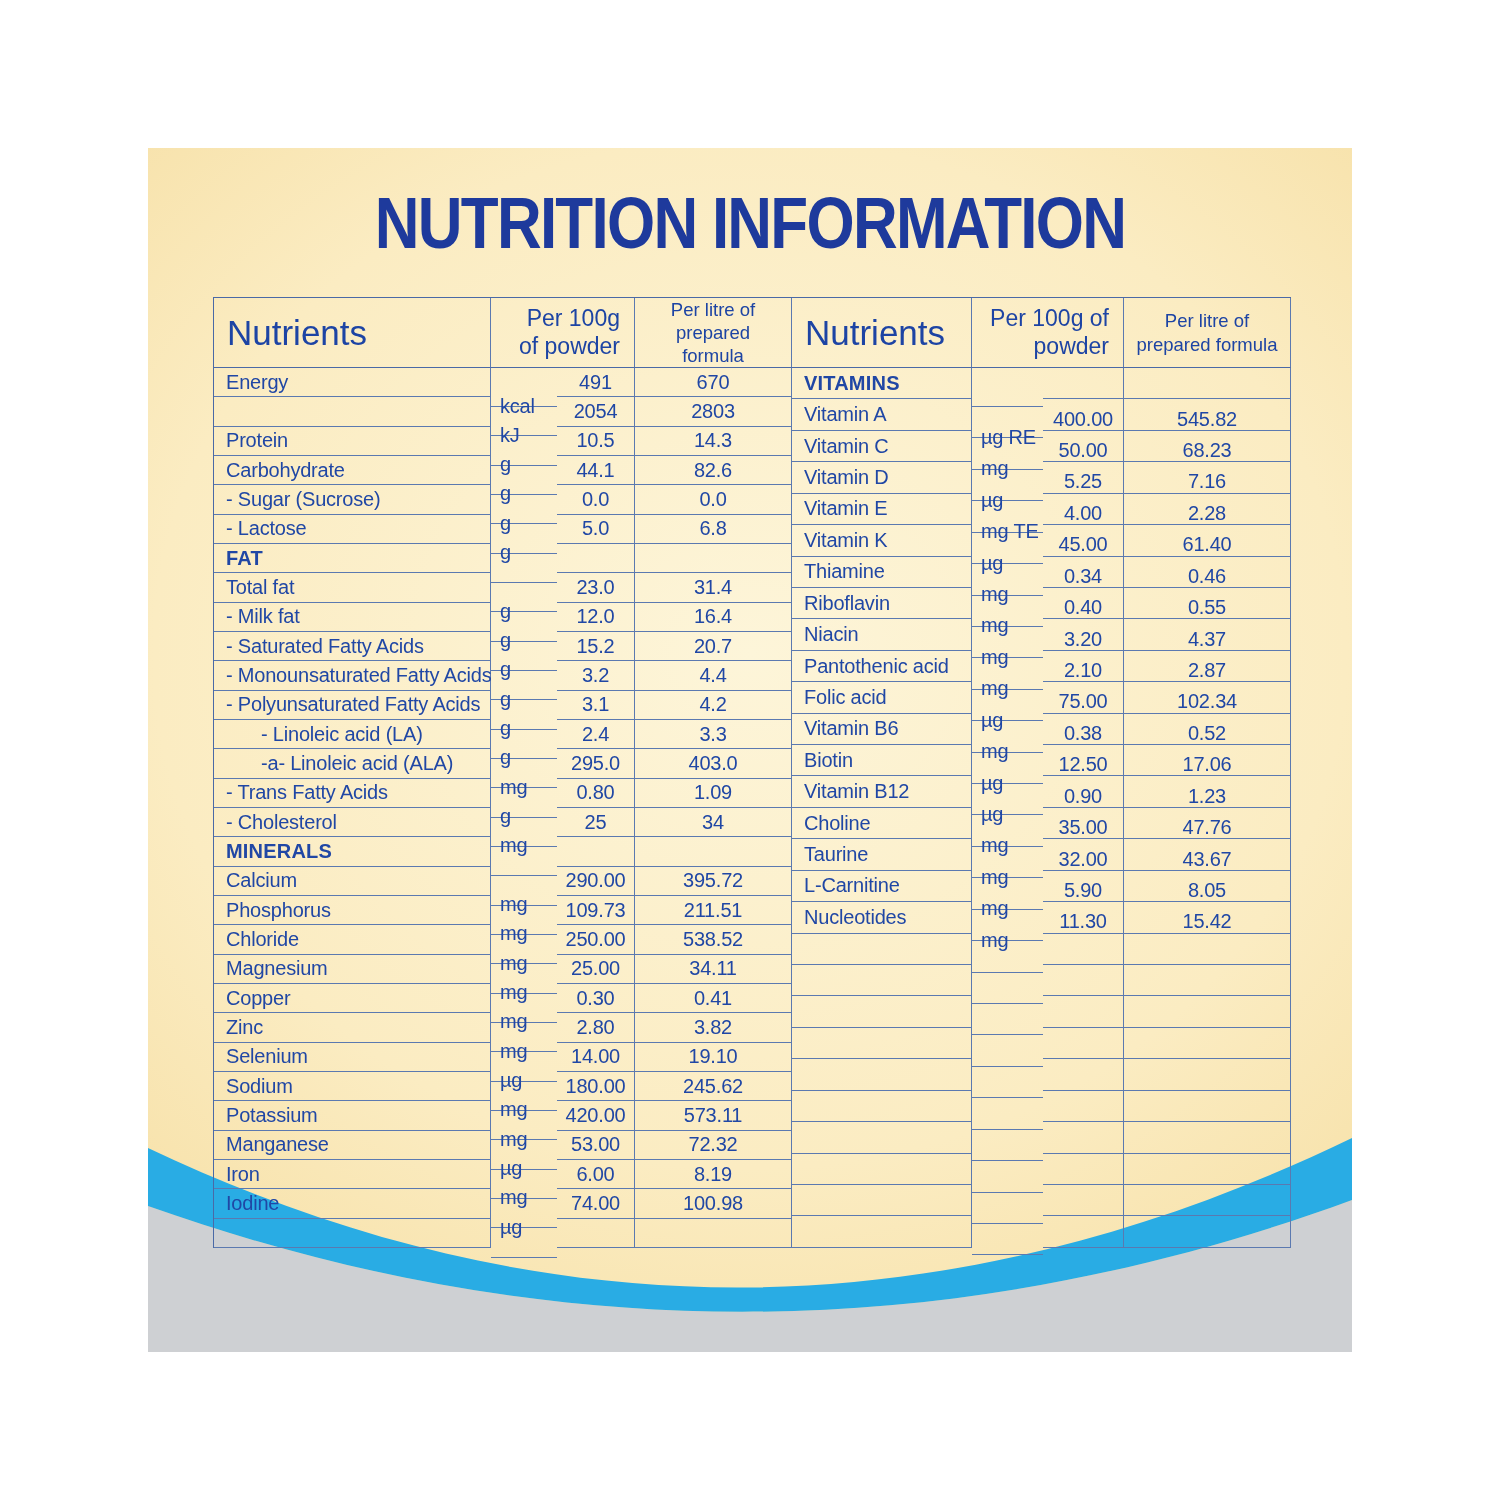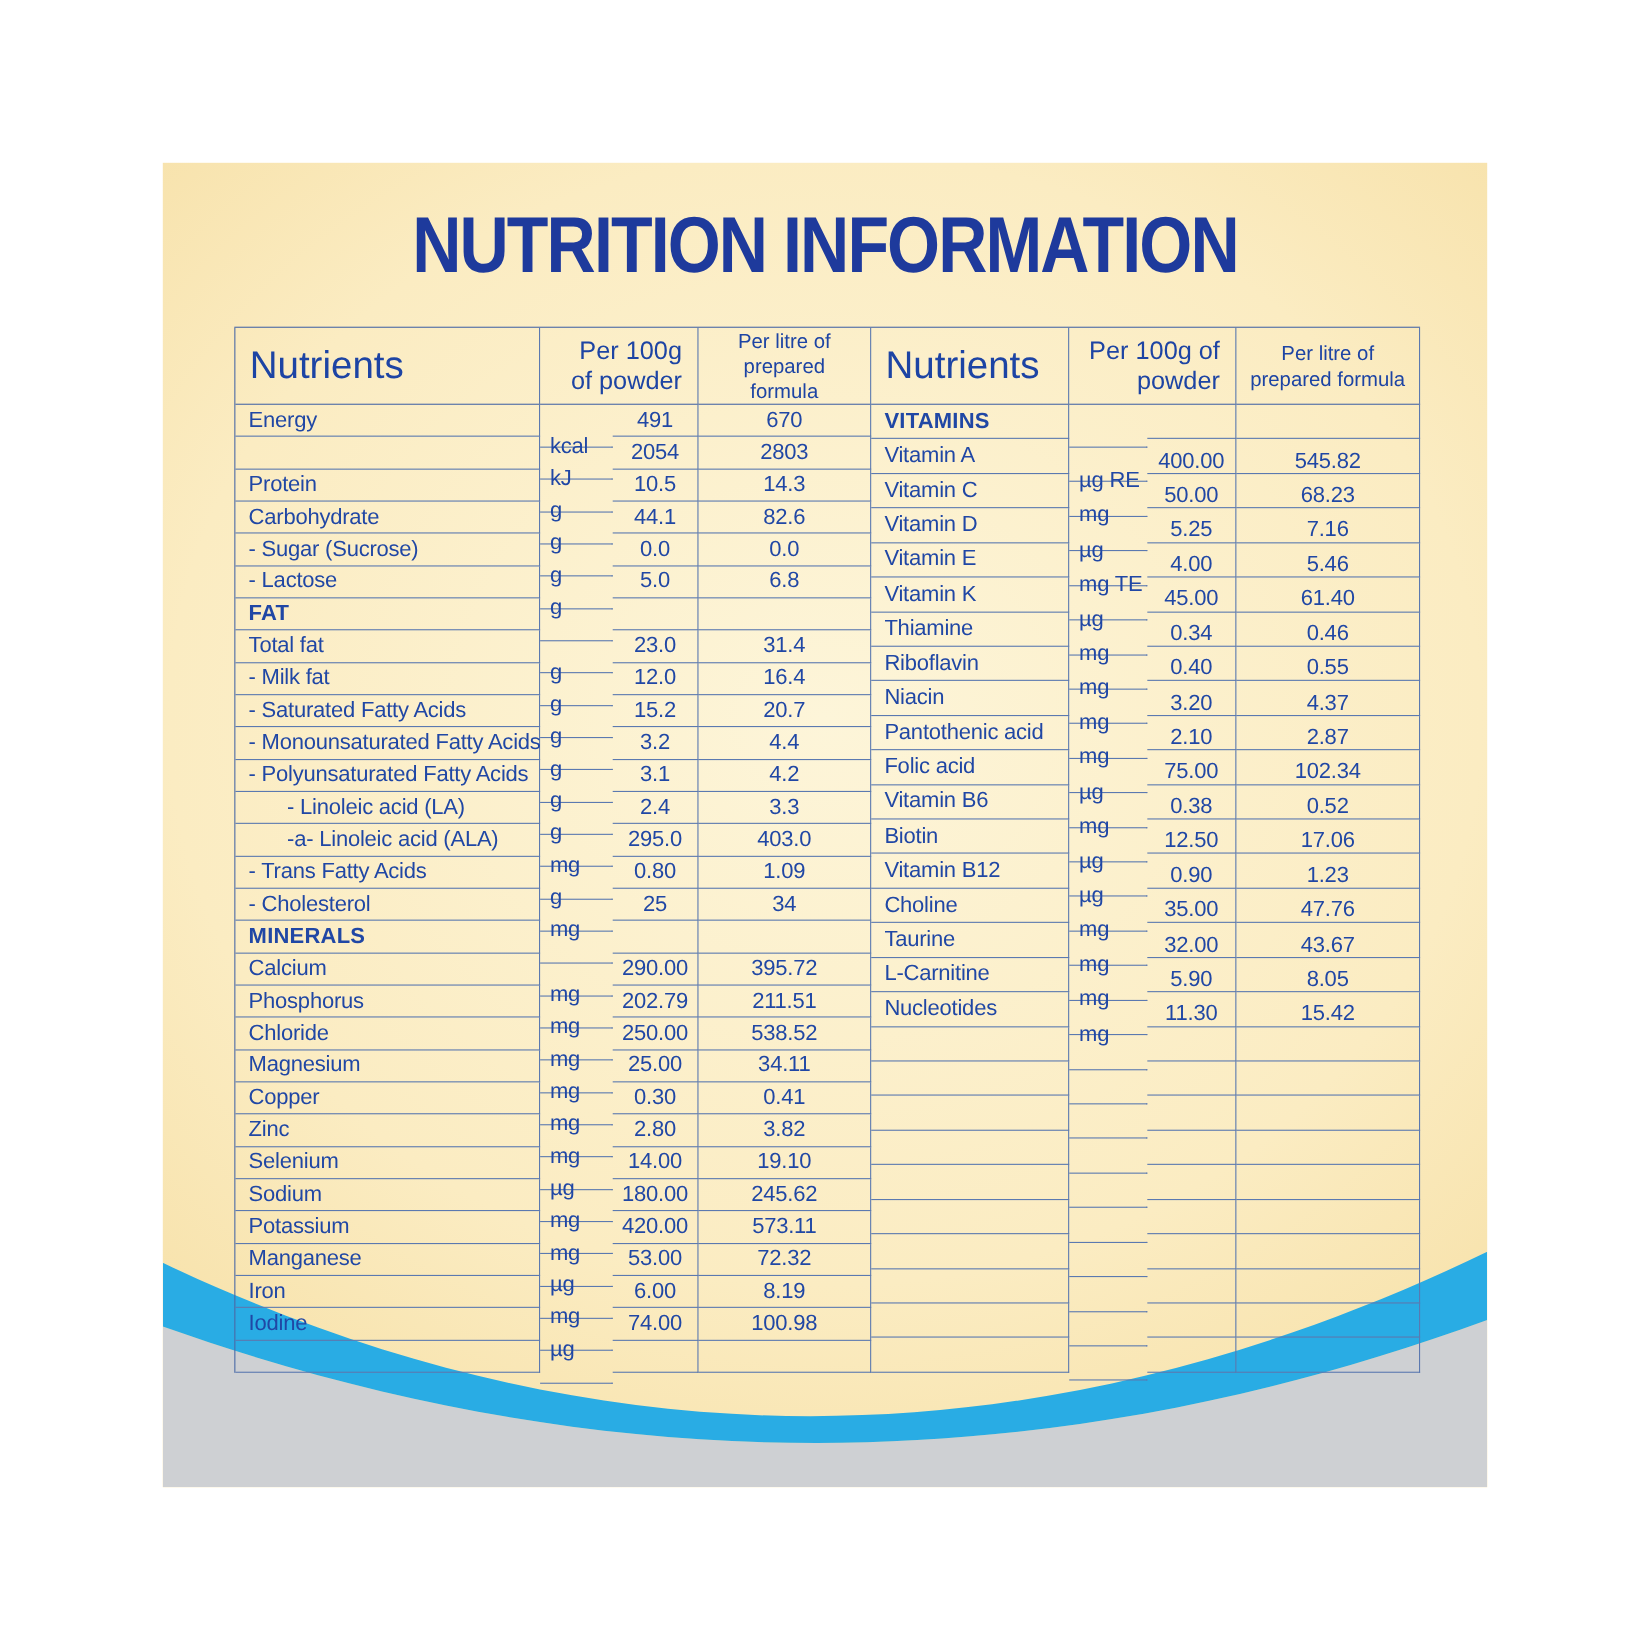--- a/index.html
+++ b/index.html
@@ -70,21 +70,21 @@
             <div class="trow normal"><div class="cell name">- Milk fat</div><div class="cell unit">g</div><div class="cell val">12.0</div><div class="cell lit">16.4</div></div>
             <div class="trow normal"><div class="cell name">- Saturated Fatty Acids</div><div class="cell unit">g</div><div class="cell val">15.2</div><div class="cell lit">20.7</div></div>
             <div class="trow normal"><div class="cell name">- Monounsaturated Fatty Acids</div><div class="cell unit">g</div><div class="cell val">3.2</div><div class="cell lit">4.4</div></div>
             <div class="trow normal"><div class="cell name">- Polyunsaturated Fatty Acids</div><div class="cell unit">g</div><div class="cell val">3.1</div><div class="cell lit">4.2</div></div>
             <div class="trow indent"><div class="cell name">- Linoleic acid (LA)</div><div class="cell unit">g</div><div class="cell val">2.4</div><div class="cell lit">3.3</div></div>
             <div class="trow indent"><div class="cell name">-a- Linoleic acid (ALA)</div><div class="cell unit">mg</div><div class="cell val">295.0</div><div class="cell lit">403.0</div></div>
             <div class="trow normal"><div class="cell name">- Trans Fatty Acids</div><div class="cell unit">g</div><div class="cell val">0.80</div><div class="cell lit">1.09</div></div>
             <div class="trow normal"><div class="cell name">- Cholesterol</div><div class="cell unit">mg</div><div class="cell val">25</div><div class="cell lit">34</div></div>
             <div class="trow section"><div class="cell name">MINERALS</div><div class="cell unit"></div><div class="cell val"></div><div class="cell lit"></div></div>
             <div class="trow normal"><div class="cell name">Calcium</div><div class="cell unit">mg</div><div class="cell val">290.00</div><div class="cell lit">395.72</div></div>
-            <div class="trow normal"><div class="cell name">Phosphorus</div><div class="cell unit">mg</div><div class="cell val">202.79</div><div class="cell lit">211.51</div></div>
+            <div class="trow normal"><div class="cell name">Phosphorus</div><div class="cell unit">mg</div><div class="cell val">109.73</div><div class="cell lit">211.51</div></div>
             <div class="trow normal"><div class="cell name">Chloride</div><div class="cell unit">mg</div><div class="cell val">250.00</div><div class="cell lit">538.52</div></div>
             <div class="trow normal"><div class="cell name">Magnesium</div><div class="cell unit">mg</div><div class="cell val">25.00</div><div class="cell lit">34.11</div></div>
             <div class="trow normal"><div class="cell name">Copper</div><div class="cell unit">mg</div><div class="cell val">0.30</div><div class="cell lit">0.41</div></div>
             <div class="trow normal"><div class="cell name">Zinc</div><div class="cell unit">mg</div><div class="cell val">2.80</div><div class="cell lit">3.82</div></div>
             <div class="trow normal"><div class="cell name">Selenium</div><div class="cell unit">µg</div><div class="cell val">14.00</div><div class="cell lit">19.10</div></div>
             <div class="trow normal"><div class="cell name">Sodium</div><div class="cell unit">mg</div><div class="cell val">180.00</div><div class="cell lit">245.62</div></div>
             <div class="trow normal"><div class="cell name">Potassium</div><div class="cell unit">mg</div><div class="cell val">420.00</div><div class="cell lit">573.11</div></div>
             <div class="trow normal"><div class="cell name">Manganese</div><div class="cell unit">µg</div><div class="cell val">53.00</div><div class="cell lit">72.32</div></div>
             <div class="trow normal"><div class="cell name">Iron</div><div class="cell unit">mg</div><div class="cell val">6.00</div><div class="cell lit">8.19</div></div>
             <div class="trow normal"><div class="cell name">Iodine</div><div class="cell unit">µg</div><div class="cell val">74.00</div><div class="cell lit">100.98</div></div>
@@ -96,21 +96,21 @@
         <div class="thead">
           <div class="hcell hname">Nutrients</div>
           <div class="hcell h100">Per 100g of powder</div>
           <div class="hcell hlit">Per litre of prepared formula</div>
         </div>
         <div class="tbody">
             <div class="trow section"><div class="cell name">VITAMINS</div><div class="cell unit"></div><div class="cell val"></div><div class="cell lit"></div></div>
             <div class="trow normal"><div class="cell name">Vitamin A</div><div class="cell unit">µg RE</div><div class="cell val">400.00</div><div class="cell lit">545.82</div></div>
             <div class="trow normal"><div class="cell name">Vitamin C</div><div class="cell unit">mg</div><div class="cell val">50.00</div><div class="cell lit">68.23</div></div>
             <div class="trow normal"><div class="cell name">Vitamin D</div><div class="cell unit">µg</div><div class="cell val">5.25</div><div class="cell lit">7.16</div></div>
-            <div class="trow normal"><div class="cell name">Vitamin E</div><div class="cell unit">mg TE</div><div class="cell val">4.00</div><div class="cell lit">5.46</div></div>
+            <div class="trow normal"><div class="cell name">Vitamin E</div><div class="cell unit">mg TE</div><div class="cell val">4.00</div><div class="cell lit">2.28</div></div>
             <div class="trow normal"><div class="cell name">Vitamin K</div><div class="cell unit">µg</div><div class="cell val">45.00</div><div class="cell lit">61.40</div></div>
             <div class="trow normal"><div class="cell name">Thiamine</div><div class="cell unit">mg</div><div class="cell val">0.34</div><div class="cell lit">0.46</div></div>
             <div class="trow normal"><div class="cell name">Riboflavin</div><div class="cell unit">mg</div><div class="cell val">0.40</div><div class="cell lit">0.55</div></div>
             <div class="trow normal"><div class="cell name">Niacin</div><div class="cell unit">mg</div><div class="cell val">3.20</div><div class="cell lit">4.37</div></div>
             <div class="trow normal"><div class="cell name">Pantothenic acid</div><div class="cell unit">mg</div><div class="cell val">2.10</div><div class="cell lit">2.87</div></div>
             <div class="trow normal"><div class="cell name">Folic acid</div><div class="cell unit">µg</div><div class="cell val">75.00</div><div class="cell lit">102.34</div></div>
             <div class="trow normal"><div class="cell name">Vitamin B6</div><div class="cell unit">mg</div><div class="cell val">0.38</div><div class="cell lit">0.52</div></div>
             <div class="trow normal"><div class="cell name">Biotin</div><div class="cell unit">µg</div><div class="cell val">12.50</div><div class="cell lit">17.06</div></div>
             <div class="trow normal"><div class="cell name">Vitamin B12</div><div class="cell unit">µg</div><div class="cell val">0.90</div><div class="cell lit">1.23</div></div>
             <div class="trow normal"><div class="cell name">Choline</div><div class="cell unit">mg</div><div class="cell val">35.00</div><div class="cell lit">47.76</div></div>

